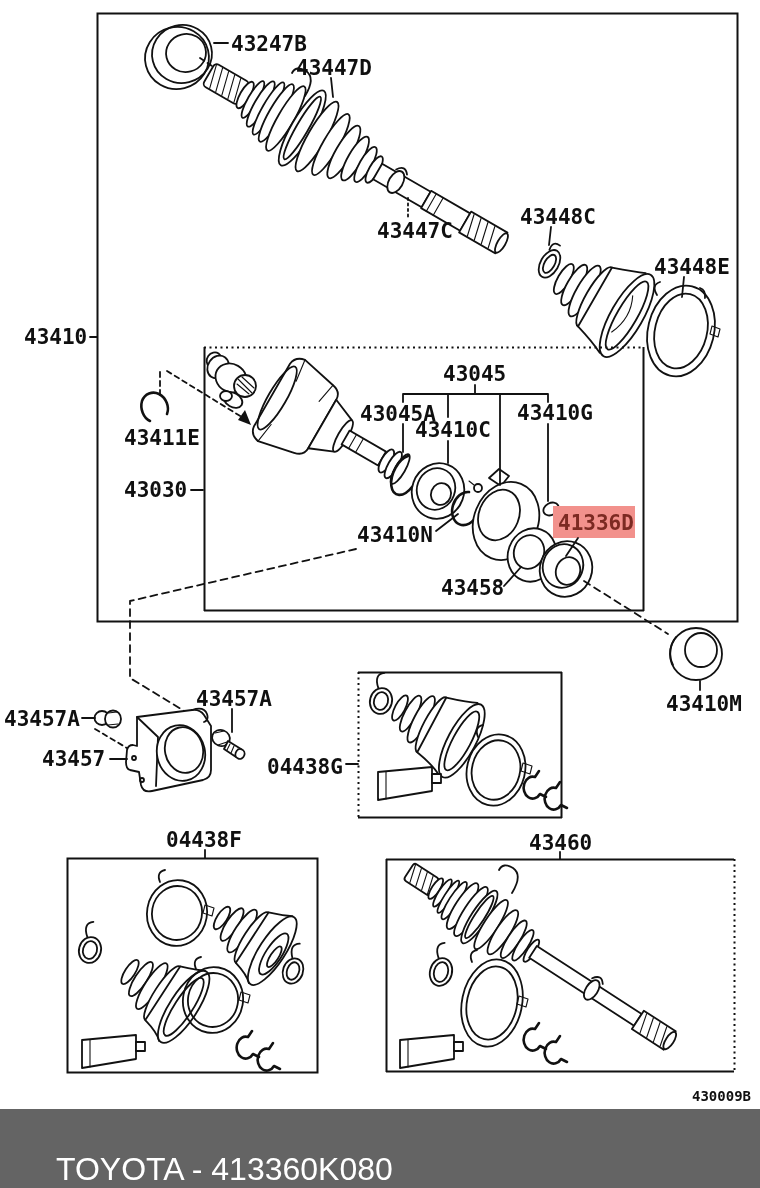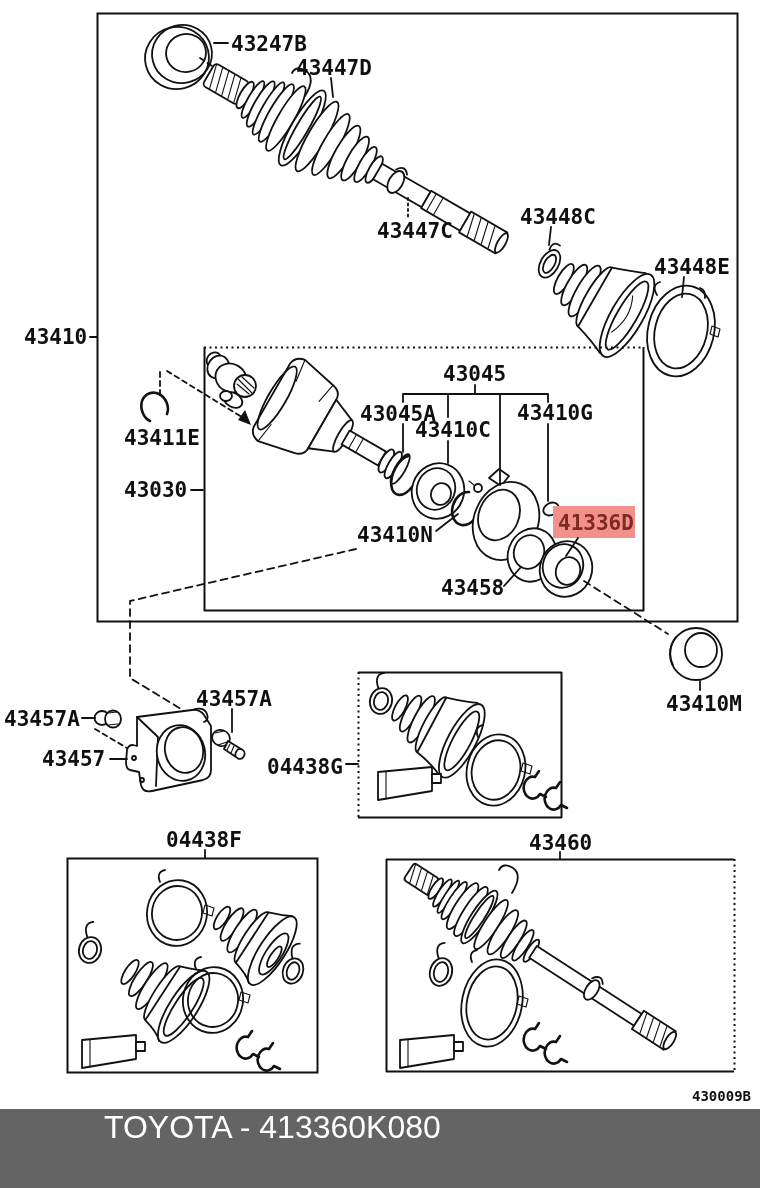--- a/index.html
+++ b/index.html
@@ -11,21 +11,21 @@
   .thick{stroke-width:2.6;}
   .box{stroke:#111;stroke-width:2;fill:none;}
   .dash{stroke-dasharray:7 5;}
   .dash2{stroke-dasharray:5 4;}
   .dot{stroke-dasharray:2 3.5;}
   .callout{font:bold 21px "DejaVu Sans Mono", monospace;letter-spacing:0px;}
   .ink{fill:#101010;}
   .smalltxt{font:bold 14px "DejaVu Sans Mono", monospace;fill:#101010;}
   .arrowhead{fill:#111;stroke:none;}
   #footer-bar{position:absolute;left:0;top:1109px;width:760px;height:79px;background:#646464;
-    display:flex;align-items:flex-start;padding-left:104px;gap:68px;box-sizing:border-box;}
+    display:flex;align-items:flex-end;padding-left:56px;gap:68px;box-sizing:border-box;}
   #footer-bar span{font:400 32px "Liberation Sans", sans-serif;color:#ffffff;white-space:nowrap;}
 </style>
 </head>
 <body>
 
 <div id="stage">
 <svg width="760" height="1110" viewBox="0 0 760 1110">
 
   <rect x="97.5" y="13.5" width="640" height="608" class="box"></rect>
 

